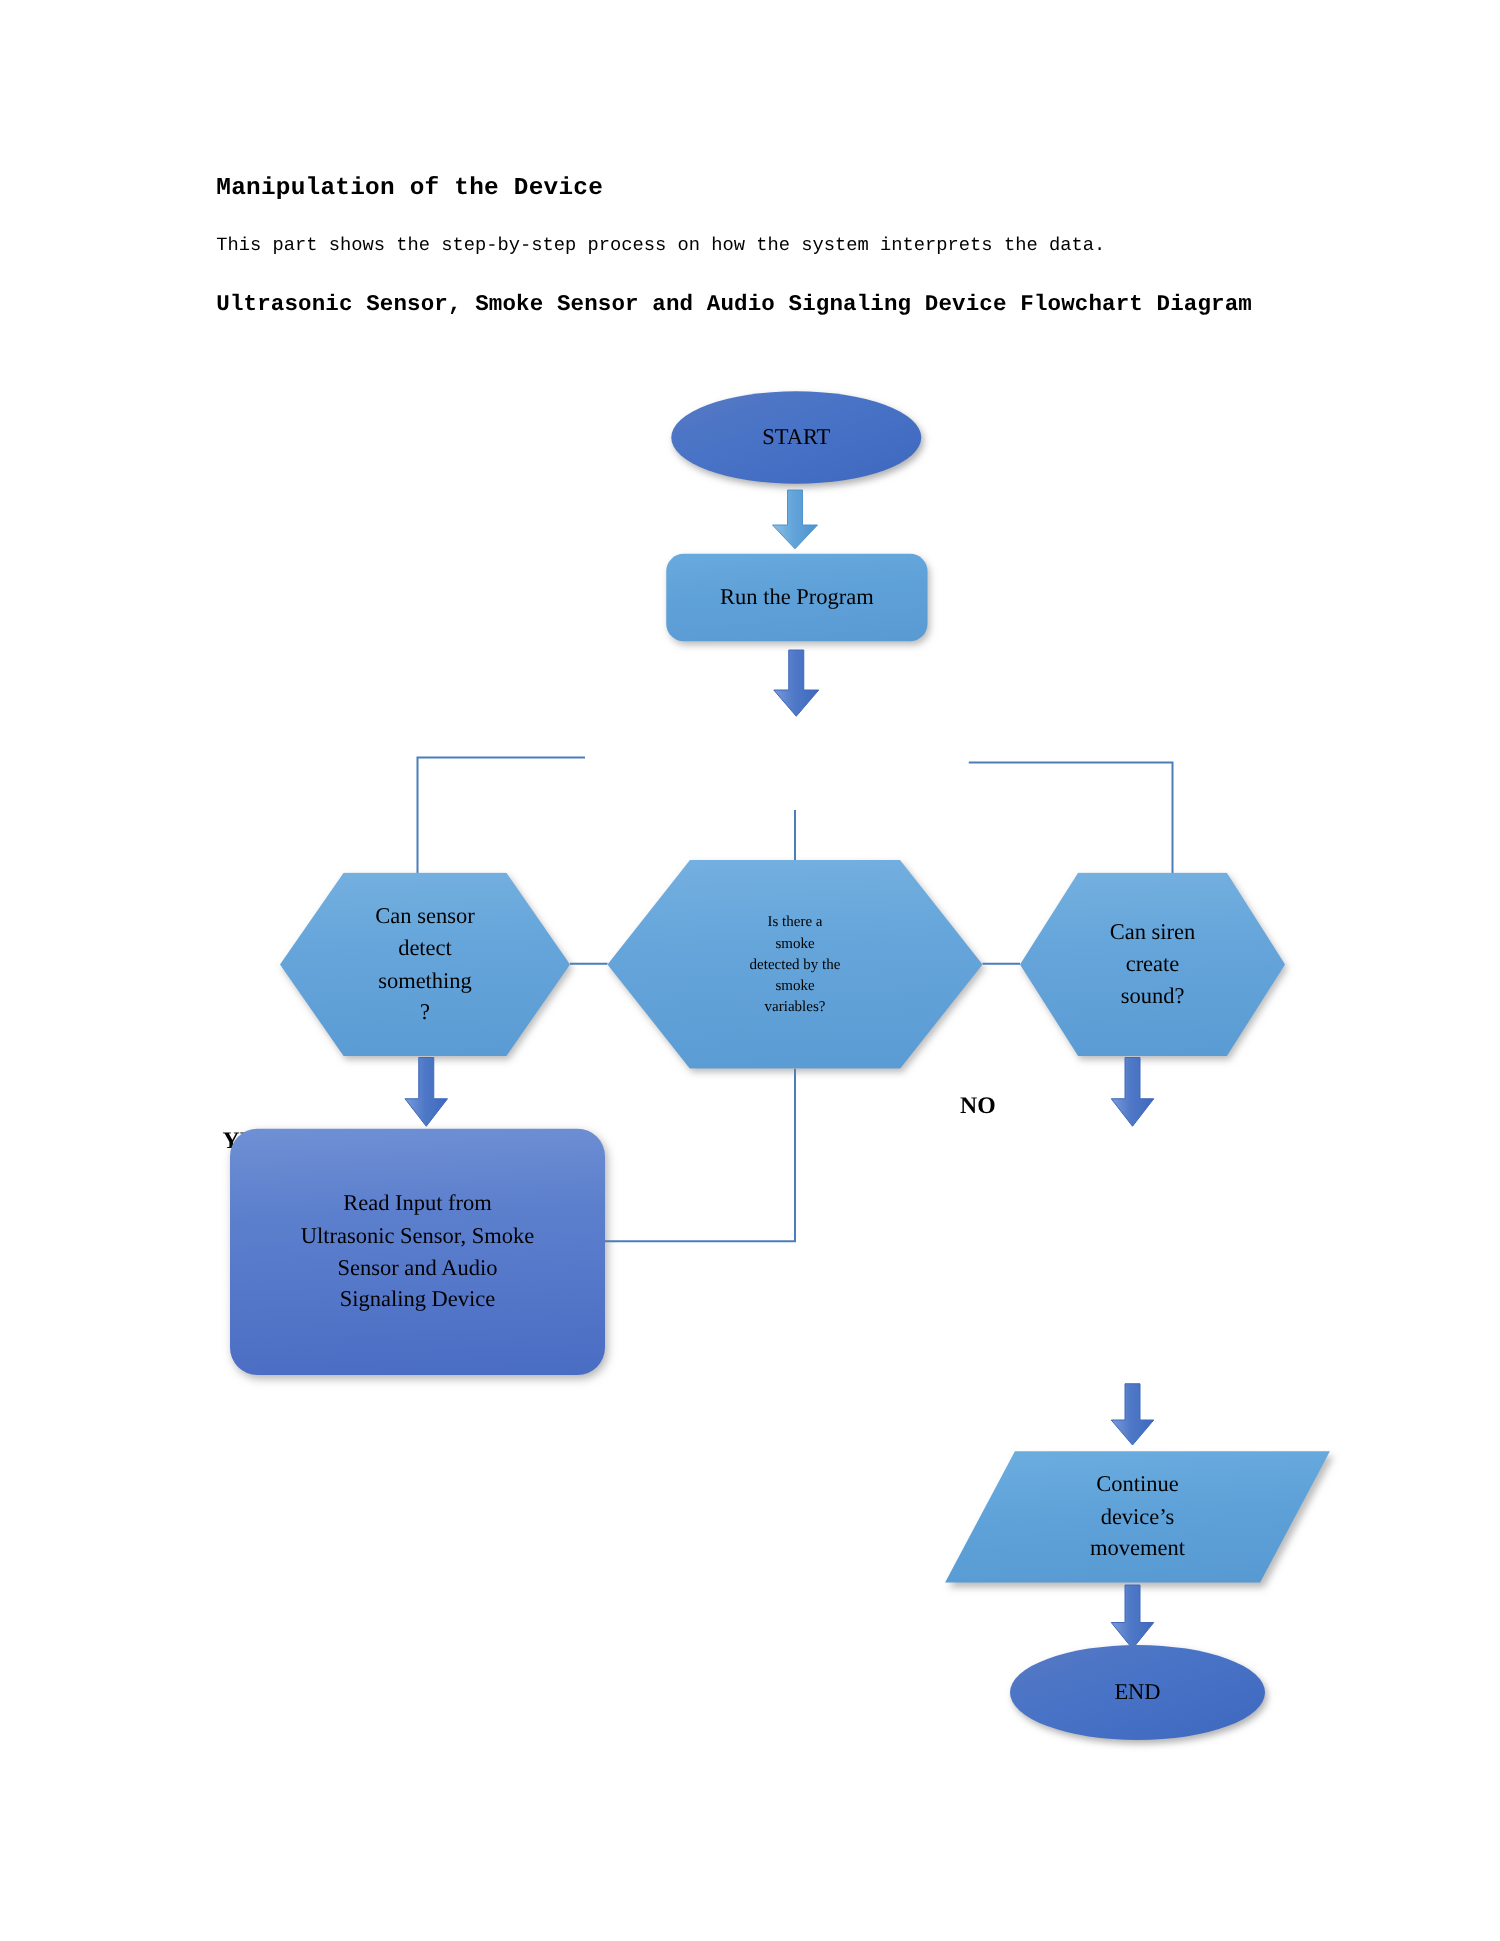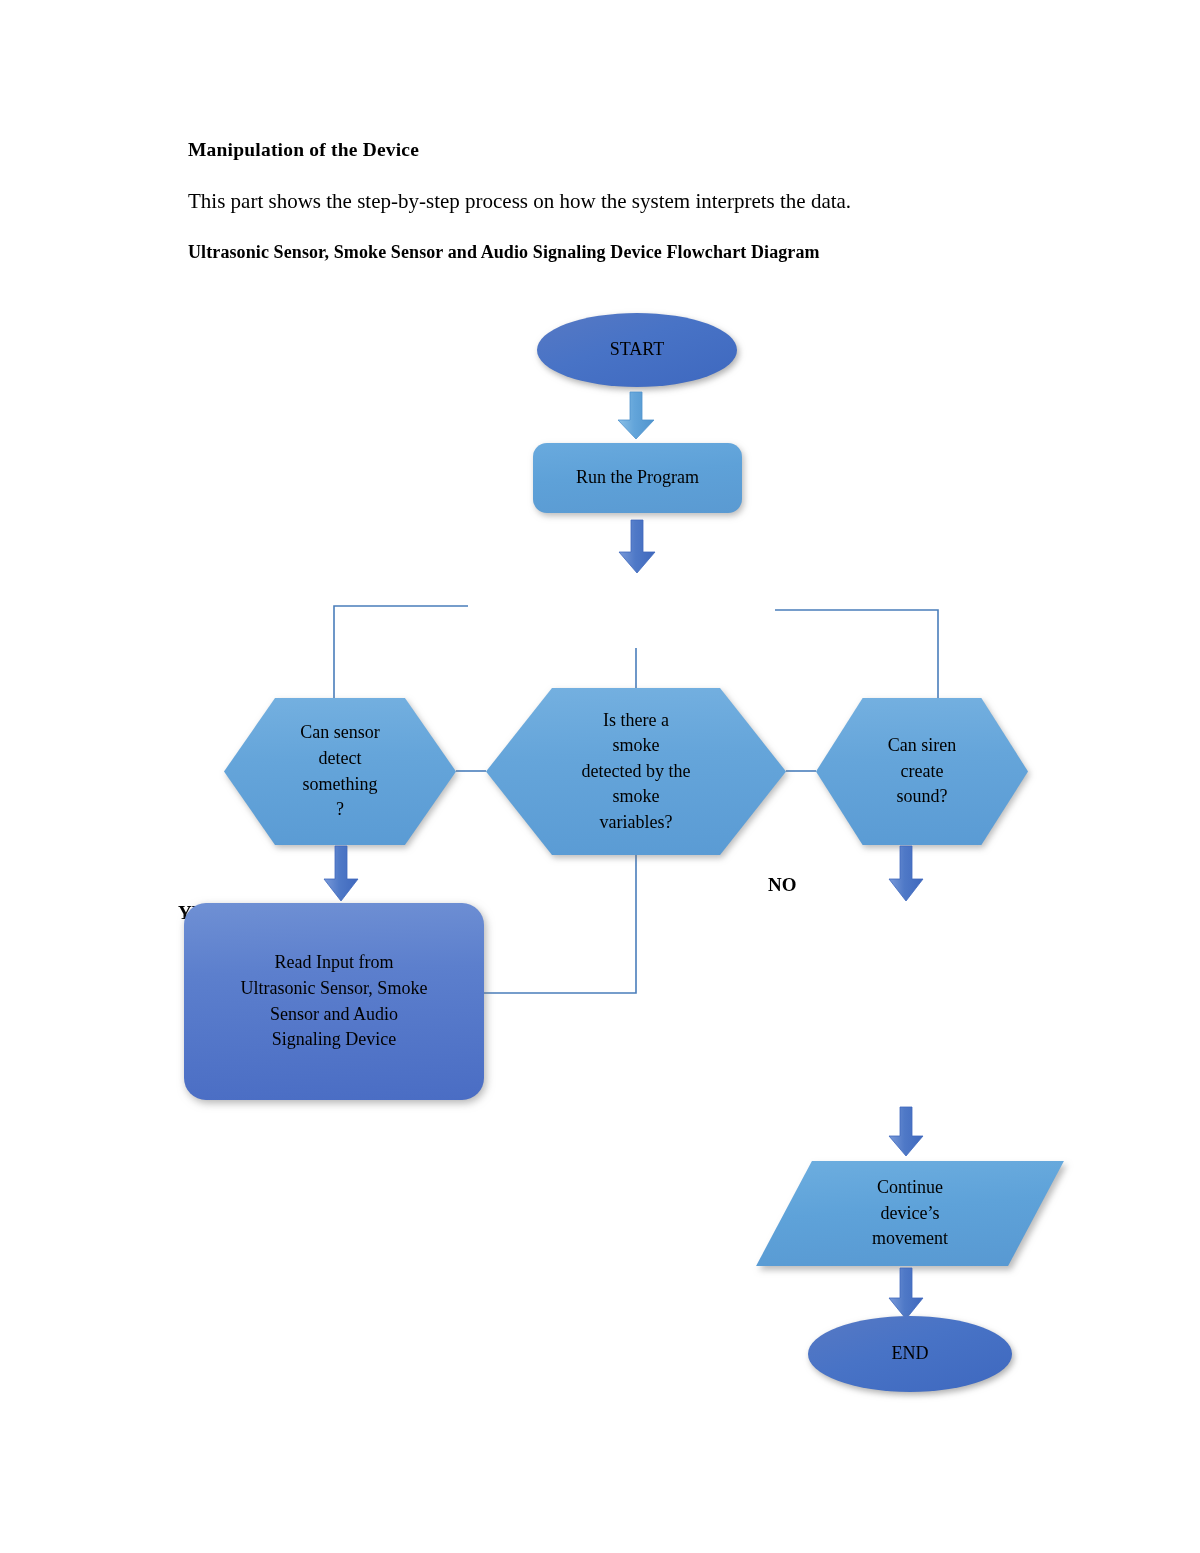--- a/index.html
+++ b/index.html
@@ -12,33 +12,34 @@
     height: 1553px;
     position: relative;
     font-family: "Liberation Serif", "DejaVu Serif", serif;
     color: #000000;
     overflow: hidden;
   }
 
   
   #doc-text {
     position: absolute;
-    left: 188px;
+    left: 173px;
     top: 138px;
     width: 840px;
+    font-family: Liberation Mono, monospace;
   }
   .doc-heading {
     font-size: 19.5px;
     font-weight: bold;
     line-height: 1.25;
     margin: 0 0 26px 0;
     letter-spacing: 0.2px;
   }
   .doc-para {
-    font-size: 21px;
+    font-size: 15px;
     font-weight: normal;
     line-height: 1.25;
     margin: 0 0 26px 0;
   }
   .doc-subheading {
     font-size: 18px;
     font-weight: bold;
     line-height: 1.25;
     margin: 0;
     letter-spacing: 0.1px;
@@ -211,21 +212,21 @@
   <div class="node hexagon" style="left:224px; top:698px; width:232px; height:147px;">
     <div class="hex-fill"></div>
     <span class="hex-text">
       <span>Can sensor</span>
       <span>detect</span>
       <span>something</span>
       <span>?</span>
     </span>
   </div>
 
-  <div class="node hexagon" style="left:486px; top:688px; width:300px; height:167px; font-size:18px;">
+  <div class="node hexagon" style="left:486px; top:688px; width:300px; height:167px; font-size:12px;">
     <div class="hex-fill"></div>
     <span class="hex-text">
       <span>Is there a</span>
       <span>smoke</span>
       <span>detected by the</span>
       <span>smoke</span>
       <span>variables?</span>
     </span>
   </div>
 

